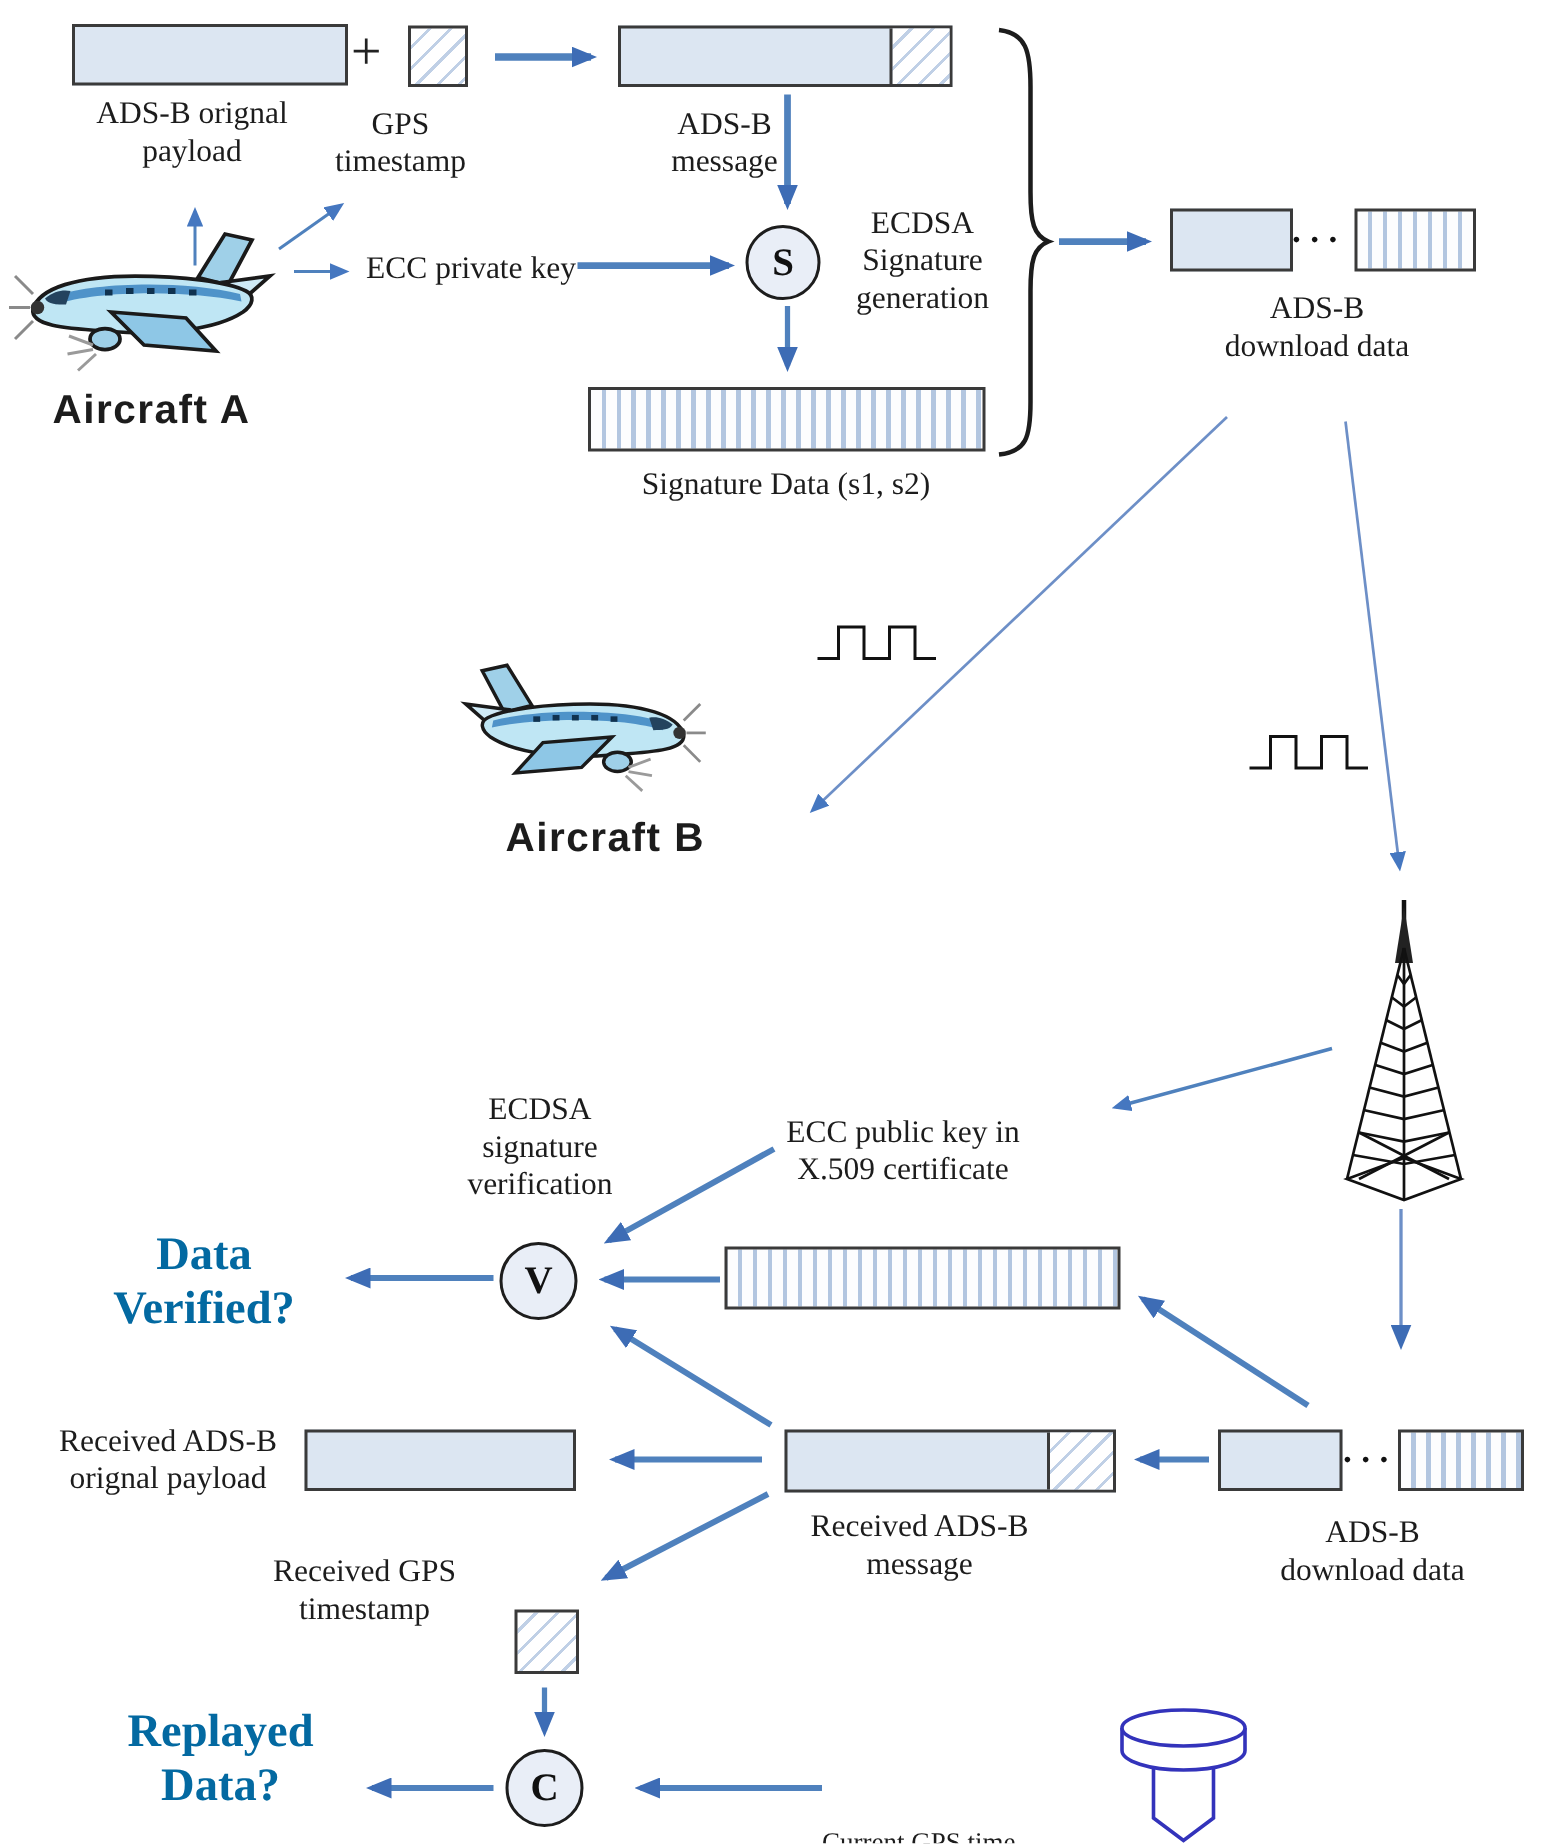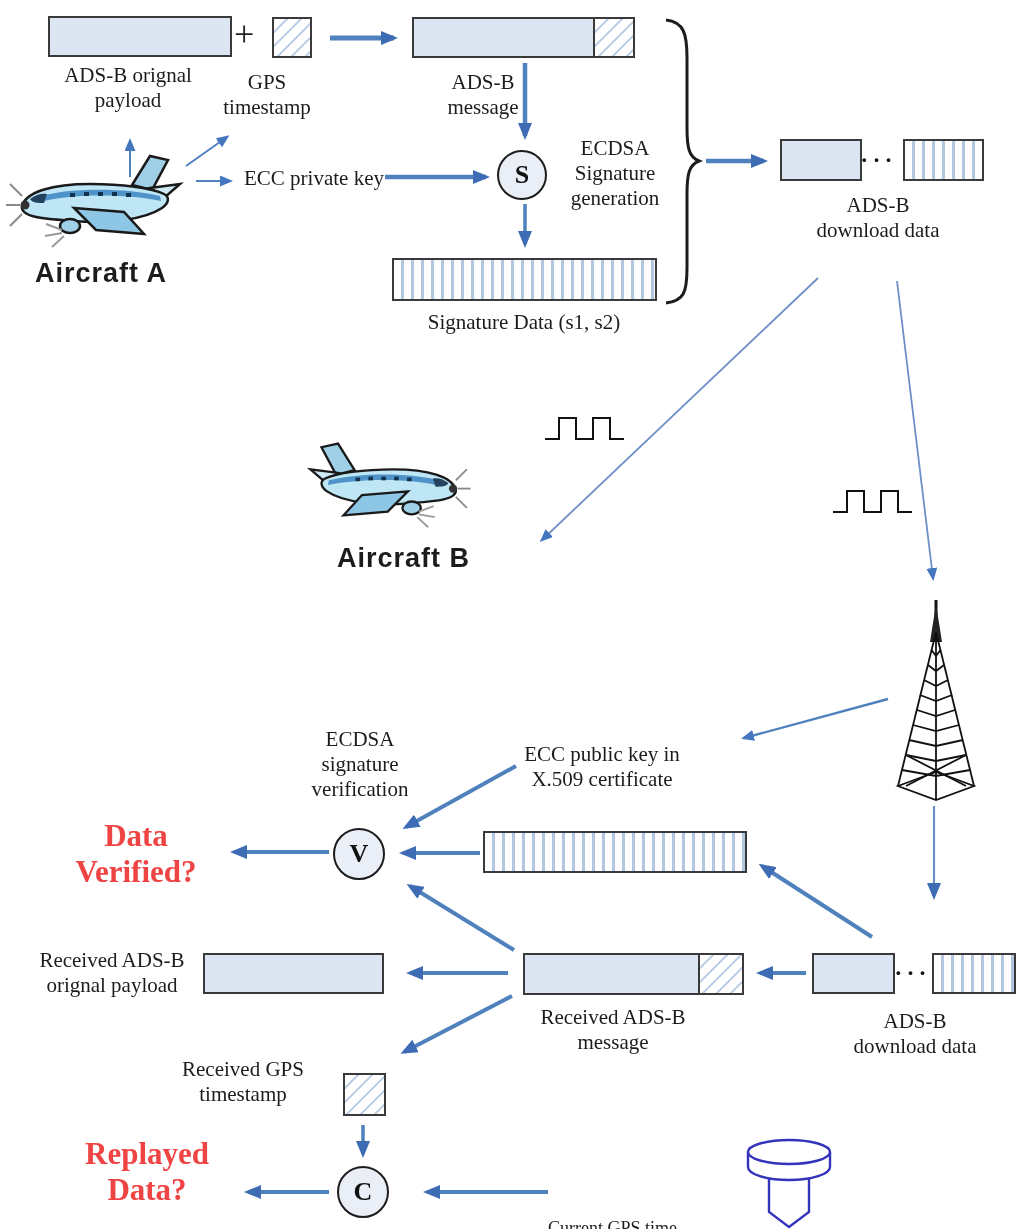--- a/index.html
+++ b/index.html
@@ -10,21 +10,21 @@
   .stripes{background:repeating-linear-gradient(90deg,#fdfdfe 0 7px,#b3c6e0 7px 10px);}
   .hatch{background:repeating-linear-gradient(135deg,#ffffff 0 8px,#c0d0e6 8px 10px);}
   .hatch-end{position:absolute;right:0;top:0;bottom:0;border-left:2px solid #3a3a3a;
              background:repeating-linear-gradient(135deg,#ffffff 0 8px,#c0d0e6 8px 10px);}
   .lbl{position:absolute;color:#1c1c1c;font-size:21px;line-height:1.18;text-align:center;
        white-space:pre-line;}
   .lbl-left{text-align:left;}
   .plus{position:absolute;font-size:36px;color:#222;font-weight:400;}
   .name{position:absolute;font-family:"Liberation Sans", sans-serif;font-weight:bold;
         font-size:27px;color:#1c1c1c;letter-spacing:1px;}
-  .big-q{position:absolute;color:#ef4444;font-size:31px;line-height:1.15;text-align:center;
+  .big-q{position:absolute;color:#0369a1;font-size:31px;line-height:1.15;text-align:center;
          white-space:pre-line;font-weight:600;}
   .op{position:absolute;width:52px;height:52px;border:2px solid #1d1d1d;border-radius:50%;
       background:#e9eef7;box-sizing:border-box;display:flex;align-items:center;justify-content:center;
       font-weight:bold;font-size:26px;color:#111;}
   .dots{position:absolute;font-family:"Liberation Sans", sans-serif;font-weight:bold;
         font-size:13px;letter-spacing:2px;color:#111;}
 </style>
 </head>
 <body>
 
@@ -202,19 +202,19 @@
 X.509 certificate</div>
   <div class="big-q" style="left:36px;top:818px;width:200px;">Data
 Verified?</div>
   <div class="lbl" style="left:22px;top:948px;width:180px;">Received ADS-B
 orignal payload</div>
   <div class="lbl" style="left:523px;top:1005px;width:180px;">Received ADS-B
 message</div>
   <div class="dots" style="left:896px;top:965px;">• • •</div>
   <div class="lbl" style="left:815px;top:1009px;width:200px;">ADS-B
 download data</div>
-  <div class="lbl" style="left:163px;top:1057px;width:160px;">Received GPS
+  <div class="lbl" style="left:163px;top:1035px;width:160px;">Received GPS
 timestamp</div>
   <div class="big-q" style="left:47px;top:1136px;width:200px;">Replayed
 Data?</div>
   <div class="lbl lbl-left" style="left:548px;top:1182px;width:180px;font-size:18px;margin-top:36px;">Current GPS time</div>
 
 </div>
 
 </body></html>

